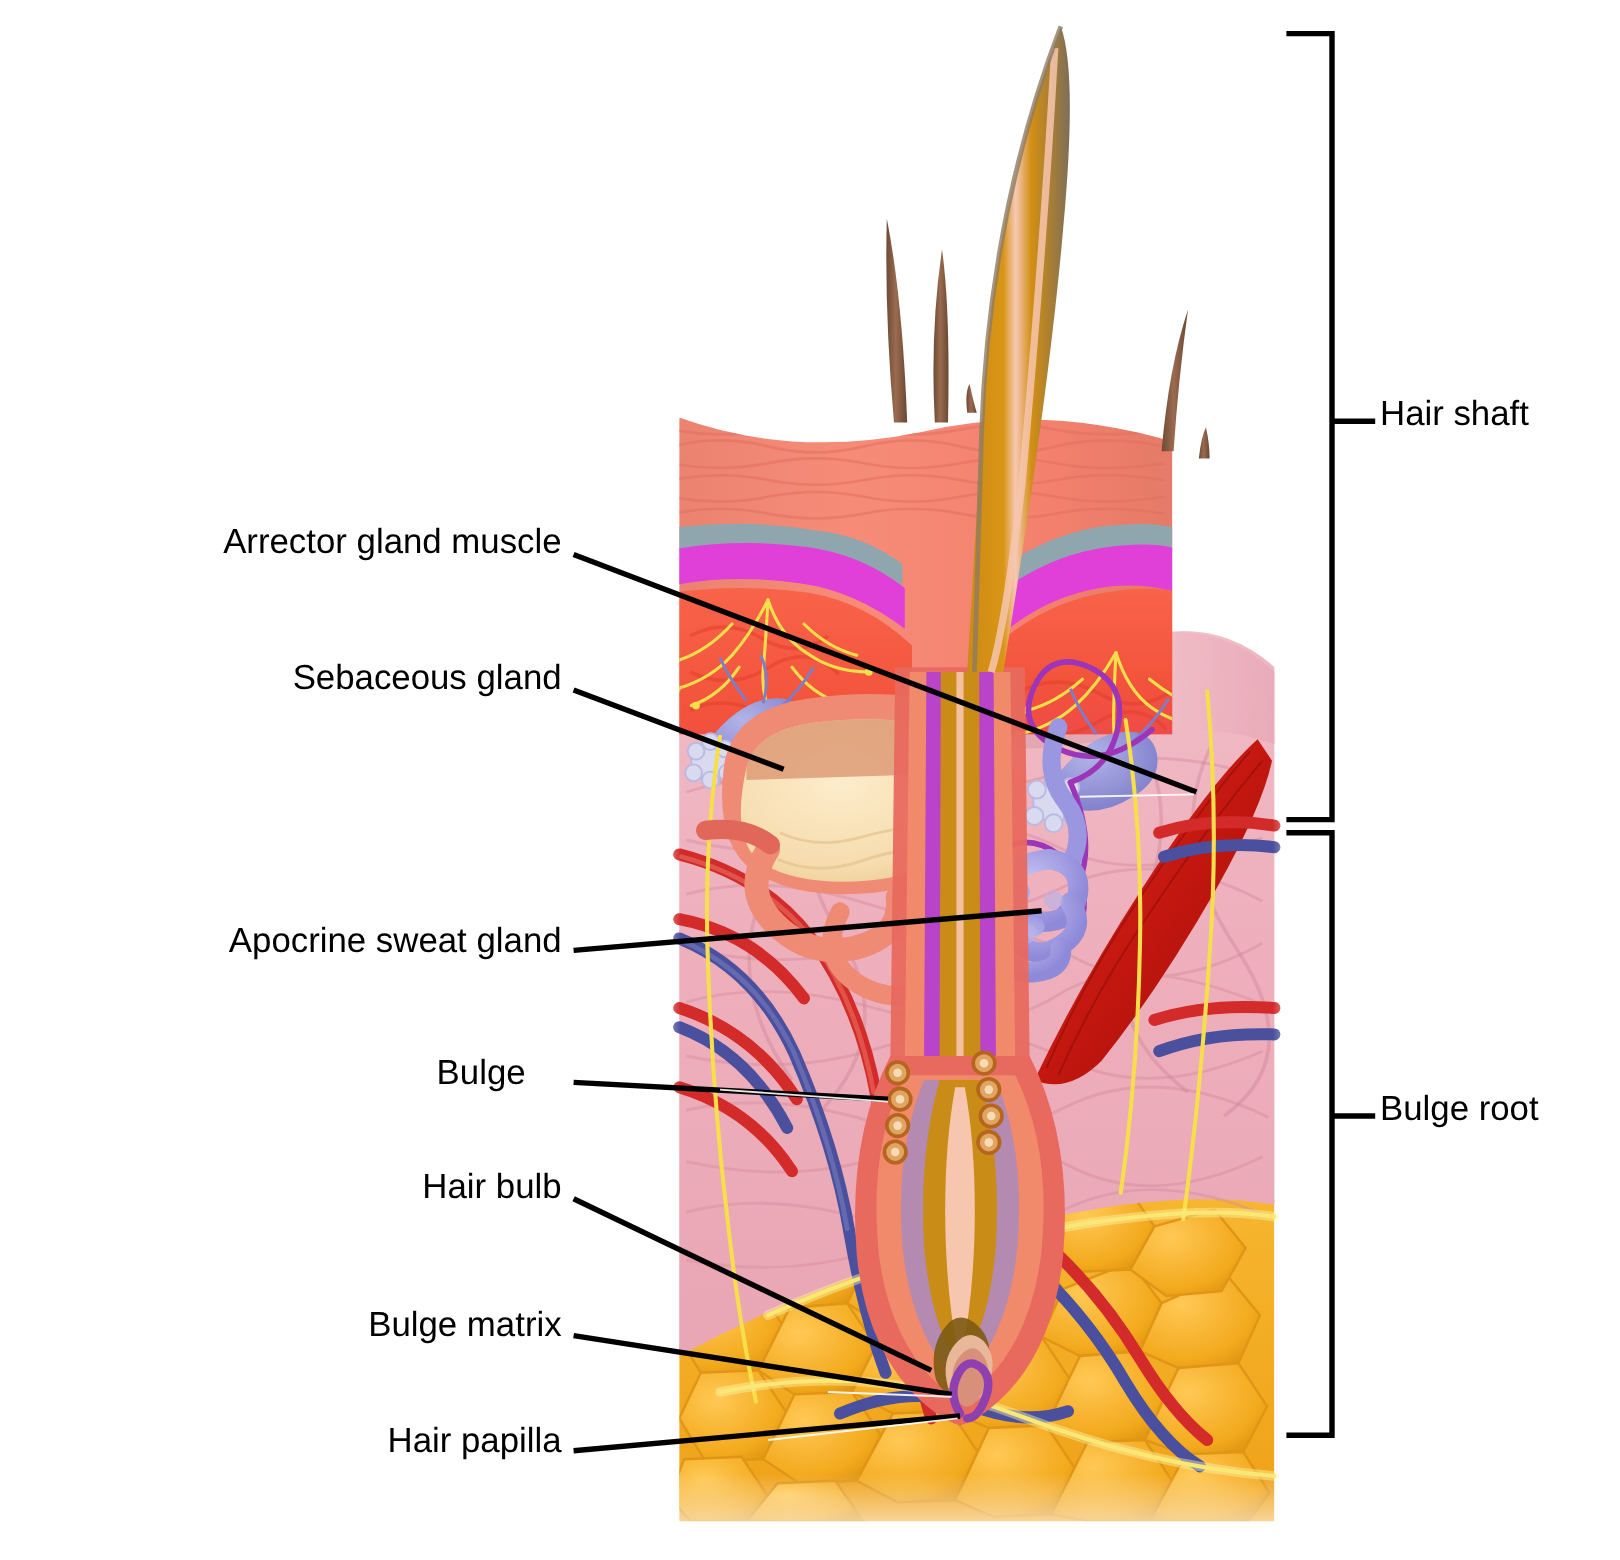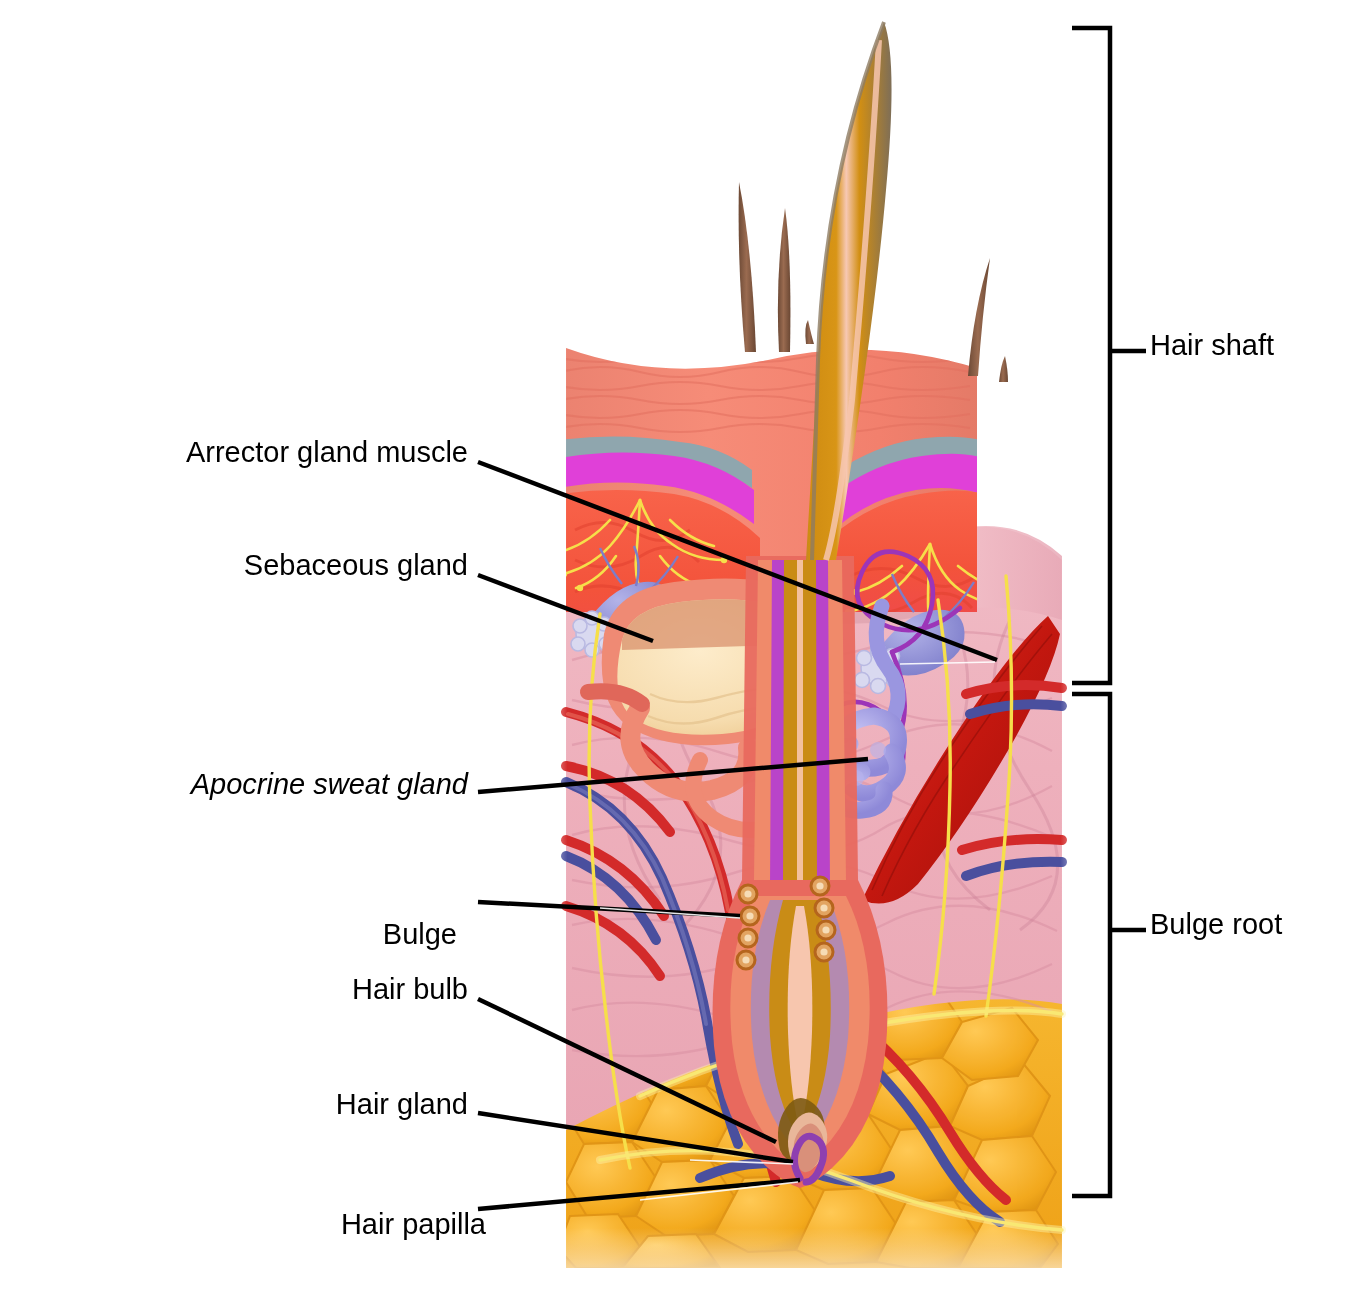--- a/index.html
+++ b/index.html
@@ -434,22 +434,22 @@
       <line x1="1110" y1="351" x2="1146" y2="351"></line>
     </g>
     <g stroke="#000" stroke-width="4.5" fill="none">
       <path d="M1072,694 L1110,694 L1110,1196 L1072,1196"></path>
       <line x1="1110" y1="930" x2="1146" y2="930"></line>
     </g>
   </svg>
 
   <div class="lbl lbl-r" style="right:882px;top:438px;"><span>Arrector gland muscle</span></div>
   <div class="lbl lbl-r" style="right:882px;top:551px;"><span>Sebaceous gland</span></div>
-  <div class="lbl lbl-r" style="right:882px;top:770px;font-style:italic;"><span>Apocrine sweat gland</span></div>
-  <div class="lbl lbl-r" style="right:893px;top:880px;margin-top:40px;"><span>Bulge</span></div>
+  <div class="lbl lbl-r" style="right:882px;top:770px;"><span>Apocrine sweat gland</span></div>
+  <div class="lbl lbl-r" style="right:912px;top:880px;"><span>Bulge</span></div>
   <div class="lbl lbl-r" style="right:882px;top:975px;"><span>Hair bulb</span></div>
-  <div class="lbl lbl-r" style="right:882px;top:1090px;"><span>Hair gland</span></div>
-  <div class="lbl lbl-r" style="right:864px;top:1187px;margin-top:23px;"><span>Hair papilla</span></div>
+  <div class="lbl lbl-r" style="right:882px;top:1090px;"><span>Bulge matrix</span></div>
+  <div class="lbl lbl-r" style="right:882px;top:1187px;"><span>Hair papilla</span></div>
 
   <div class="lbl" style="left:1150px;top:331px;"><span>Hair shaft</span></div>
   <div class="lbl" style="left:1150px;top:910px;"><span>Bulge root</span></div>
 
 </div>
 
 </body></html>

